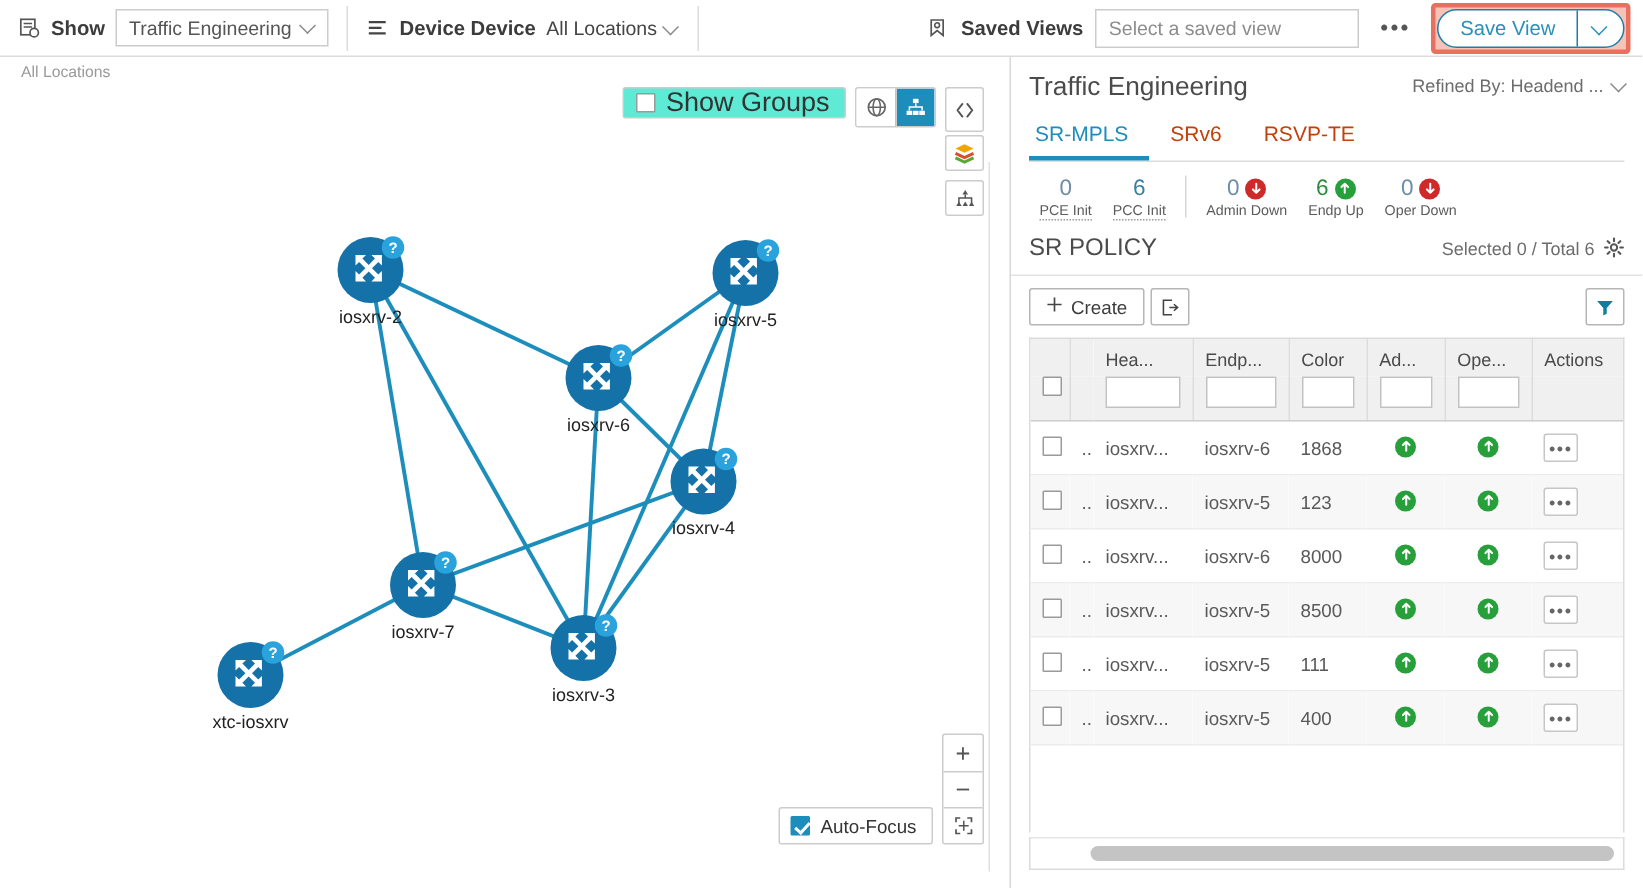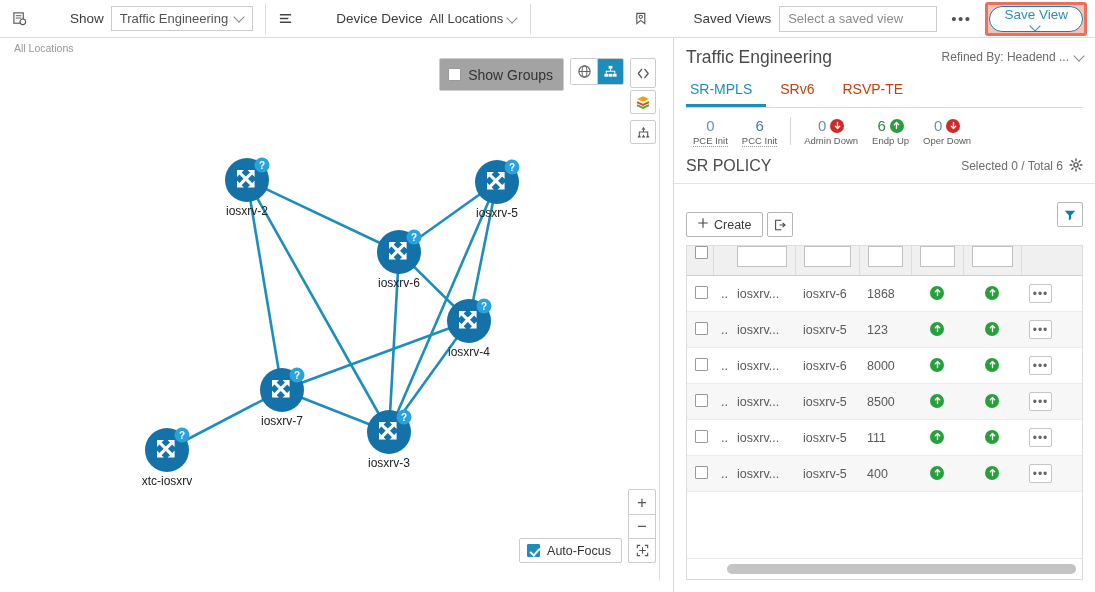--- a/index.html
+++ b/index.html
@@ -15,21 +15,21 @@
   #app { position: relative; width: 1095px; height: 592px; background:#fff; }
 
   
   .topbar {
     position: absolute; left:0; top:0; width:1095px; height:38px;
     background:#fff; border-bottom:1px solid #dcdcdc;
     display:flex; align-items:center;
   }
   .tb-group { display:flex; align-items:center; height:38px; padding:0 12px; gap:7px; }
   .tb-div { width:1px; height:30px; background:#dcdcdc; }
-  .tb-label { font-weight:normal; font-size:13.5px; color:#3c3c3c; white-space:nowrap;margin-left:36px; }
+  .tb-label { font-weight:bold; font-size:13.5px; color:#3c3c3c; white-space:nowrap; }
   .tb-select {
     border:1px solid #ccc; background:#fff; height:25px; padding:0 24px 0 8px;
     font-size:13px; color:#555; display:flex; align-items:center; position:relative;
     white-space:nowrap; min-width:115px;
   }
   .tb-select .cv { position:absolute; right:7px; top:50%; }
   .tb-plain { font-size:13px; color:#444; display:flex; align-items:center; gap:5px; white-space:nowrap;}
 
   .chev { display:inline-block; width:10px; height:10px; position:relative; }
   .chev::before {
@@ -38,31 +38,31 @@
     transform: rotate(45deg); transform-origin:center;
   }
   .cv { transform:translateY(-60%); }
 
   .icon-sm { width:15px; height:15px; display:inline-block; vertical-align:middle; }
 
   .spacer { flex:1 1 auto; }
 
   .savedviews-wrap { display:flex; align-items:center; gap:8px; padding-right:8px;}
   .sv-input {
-    border:1px solid #ccc; background:#fff; height:26px; width:158px;
+    border:1px solid #ccc; background:#fff; height:26px; width:176px;
     display:flex; align-items:center; padding:0 8px; font-size:13px; color:#8c8c8c;
   }
   .dots { letter-spacing:1.5px; color:#555; font-size:15px; padding:0 6px; line-height:1; }
   .save-hl {
     border:3px solid #e8705f; border-radius:3px; padding:1px;
     display:flex; align-items:center; background:#f7c2b8;
   }
   .save-btn {
     display:flex; align-items:center; border:1px solid #1b7faa; border-radius:14px;
-    background:#fff; height:26px; overflow:hidden;flex-direction:column;
+    background:#fff; height:26px; overflow:hidden;
   }
   .save-btn .lbl { color:#2b8fb9; font-size:13.5px; padding:0 14px; white-space:nowrap; }
   .save-btn .sep { width:1px; height:26px; background:#1b7faa; }
   .save-btn .cdn { padding:0 10px; display:flex; align-items:center; }
   .save-btn .cdn .chev::before { border-color:#2b8fb9; }
 
   
   .breadcrumb {
     position:absolute; left:0; top:38px; width:672px; height:20px;
     display:flex; align-items:center; padding-left:14px;
@@ -71,22 +71,22 @@
 
   
   .map {
     position:absolute; left:0; top:58px; width:672px; height:523px;
     background:#fff; overflow:hidden;
   }
   .map-svg { position:absolute; left:0; top:0; }
 
   .map-tools { position:absolute; right:16px; top:0px; display:flex; align-items:flex-start; gap:6px; }
   .showgroups {
-    display:flex; align-items:center; gap:7px; border:1px solid #ccc; background:#a3a3a3;
-    height:33px; padding:0 10px 0 8px; font-size:14px; color:#333; border-radius:2px;
+    display:flex; align-items:center; gap:7px; border:1px solid #ccc; background:#5eead4;
+    height:21px; padding:0 10px 0 8px; font-size:18px; color:#333; border-radius:2px;
   }
   .cbx { width:13px; height:13px; border:1px solid #9a9a9a; background:#fff; display:inline-block; border-radius:1px;}
   .cbx.on { background:#1d8ebc; border-color:#1d8ebc; position:relative; }
   .cbx.on::after {
     content:""; position:absolute; left:3.5px; top:0.5px; width:4px; height:8px;
     border-right:2px solid #fff; border-bottom:2px solid #fff; transform:rotate(42deg);
   }
   .segbtns { display:flex; border:1px solid #ccc; border-radius:2px; overflow:hidden; background:#fff;}
   .segbtn { width:26px; height:25px; display:flex; align-items:center; justify-content:center; background:#fff; }
   .segbtn + .segbtn { border-left:1px solid #ccc; }
@@ -461,21 +461,21 @@
         <span>
           <svg viewBox="0 0 16 16" width="14" height="14">
             <circle cx="8" cy="8" r="2.4" fill="none" stroke="#555" stroke-width="1.5"></circle>
             <path d="M8 1.2v2M8 12.8v2M1.2 8h2M12.8 8h2M3.2 3.2l1.4 1.4M11.4 11.4l1.4 1.4M12.8 3.2l-1.4 1.4M4.6 11.4l-1.4 1.4" stroke="#555" stroke-width="1.6" stroke-linecap="round"></path>
           </svg>
         </span>
       </div>
     </div>
 
     <div class="tablebar">
-      <div style="display:flex; gap:4px; align-items:flex-start;margin-top:20px;">
+      <div style="display:flex; gap:4px; align-items:flex-start;">
         <div class="btn-outline">
           <span>
             <svg viewBox="0 0 14 14" width="12" height="12">
               <path d="M7 1.5v11M1.5 7h11" stroke="#444" stroke-width="1.3"></path>
             </svg>
           </span>
           <span>Create</span>
         </div>
         <div class="btn-sq">
           <svg viewBox="0 0 16 16" width="14" height="14">
@@ -497,20 +497,30 @@
           <col style="width:26px">
             <col style="width:16px">
           <col style="width:66px">
             <col style="width:64px">
             <col style="width:52px">
           <col style="width:52px">
             <col style="width:58px">
             <col style="width:62px">
         </colgroup>
         <thead>
+          <tr class="hdr" id="hdr-row">
+              <th></th>
+              <th style="border-right: none;"></th>
+              <th>Hea...</th>
+              <th>Endp...</th>
+              <th>Color</th>
+              <th>Ad...</th>
+              <th>Ope...</th>
+              <th style="border-right: none;">Actions</th>
+            </tr>
           <tr class="fltr" id="fltr-row">
               <th><span class="cbx"></span></th>
               <th style="border-right: none;"></th>
               <th>
                 <div class="fin"></div>
               </th>
               <th>
                 <div class="fin"></div>
               </th>
               <th>

